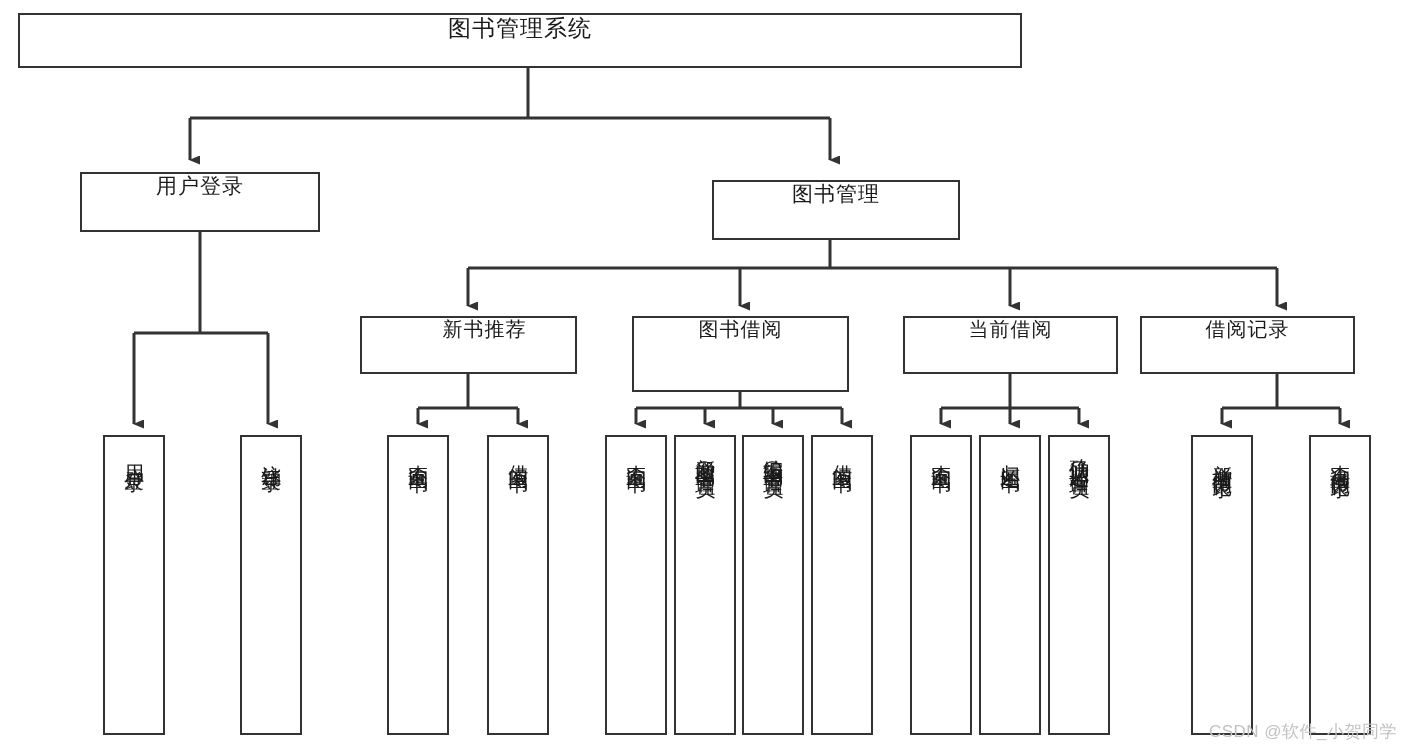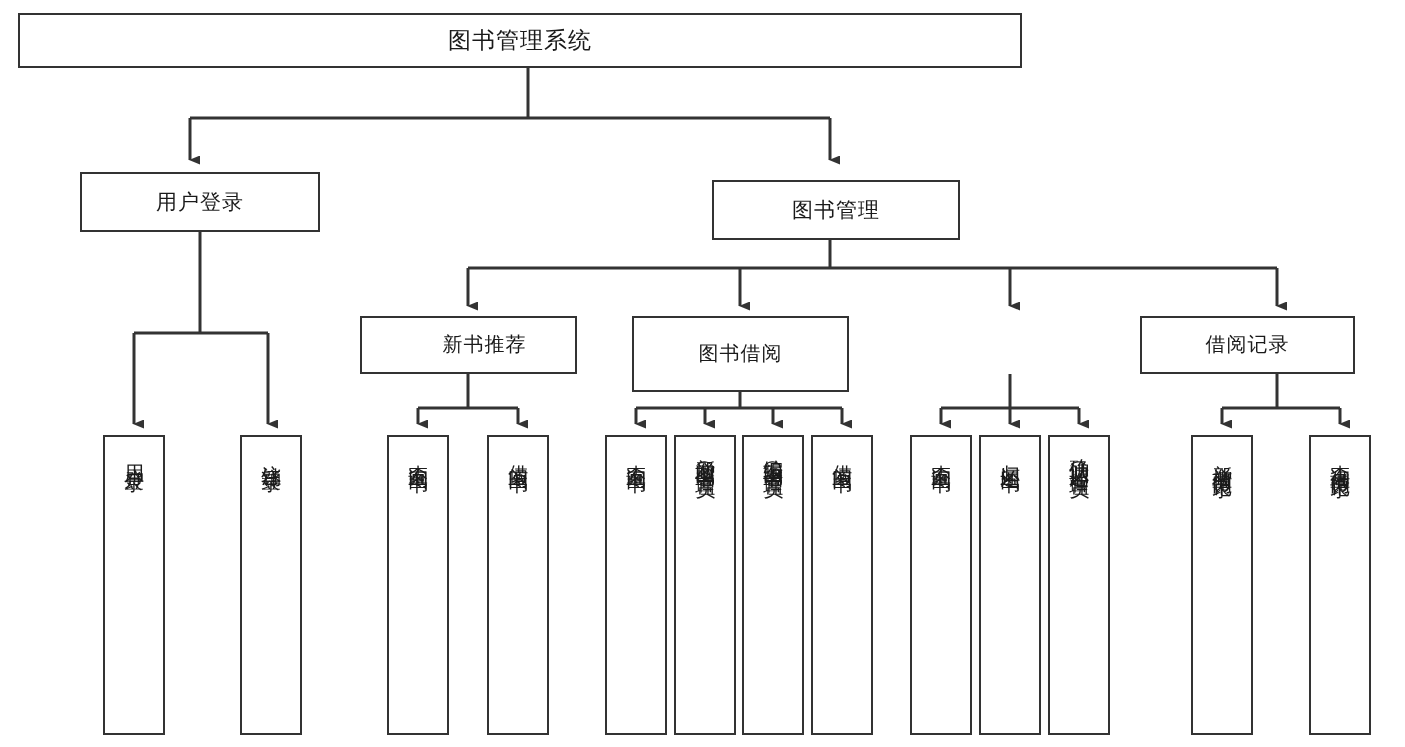--- a/index.html
+++ b/index.html
@@ -24,21 +24,21 @@
     top: 0;
     width: 1405px;
     height: 747px;
   }
   .node {
     position: absolute;
     box-sizing: border-box;
     background: #ffffff;
     border: 2px solid #333333;
     display: flex;
-    align-items: center;
+    align-items: flex-start;
     justify-content: center;
     color: #1a1a1a;
     line-height: 1.18;
   }
   .node.root {
     font-size: 23px;
   }
   .node.level2 {
     font-size: 21px;
   }
@@ -141,20 +141,23 @@
   <div class="node level2" style="left:712px; top:180px; width:248px; height:60px;">
     <span class="hlabel">图书管理</span>
   </div>
 
   <div class="node level3" style="left:360px; top:316px; width:217px; height:58px;padding-left:32px;">
     <span class="hlabel">新书推荐</span>
   </div>
   <div class="node level3" style="left:632px; top:316px; width:217px; height:76px;">
     <span class="hlabel">图书借阅</span>
   </div>
+  <div class="node level3" style="left:903px; top:316px; width:215px; height:58px;">
+    <span class="hlabel">当前借阅</span>
+  </div>
   <div class="node level3" style="left:1140px; top:316px; width:215px; height:58px;">
     <span class="hlabel">借阅记录</span>
   </div>
 
   <div class="node leaf" style="left:103px; top:435px; width:62px; height:300px;">
     <span class="vlabel">用户登录</span>
   </div>
   <div class="node leaf" style="left:240px; top:435px; width:62px; height:300px;">
     <span class="vlabel">注销登录</span>
   </div>
@@ -189,14 +192,15 @@
     <span class="vlabel">确认归还（管理员）</span>
   </div>
 
   <div class="node leaf" style="left:1191px; top:435px; width:62px; height:300px;">
     <span class="vlabel">新增借阅记录</span>
   </div>
   <div class="node leaf" style="left:1309px; top:435px; width:62px; height:300px;">
     <span class="vlabel">查询借阅记录</span>
   </div>
 
+  <div id="watermark">CSDN @软件_小贺同学</div>
 
 </div>
 
 </body></html>

